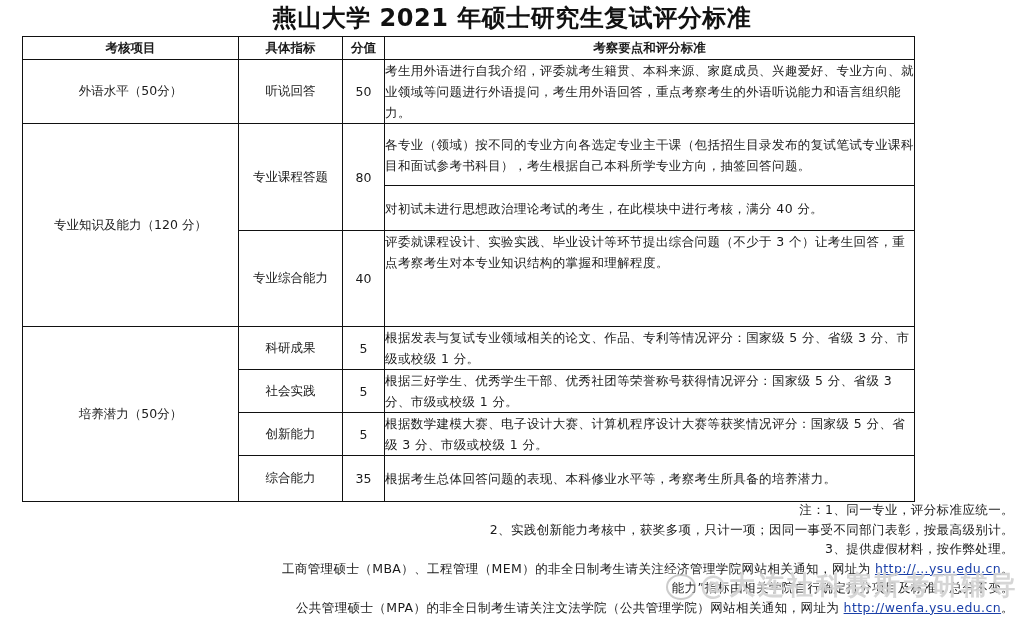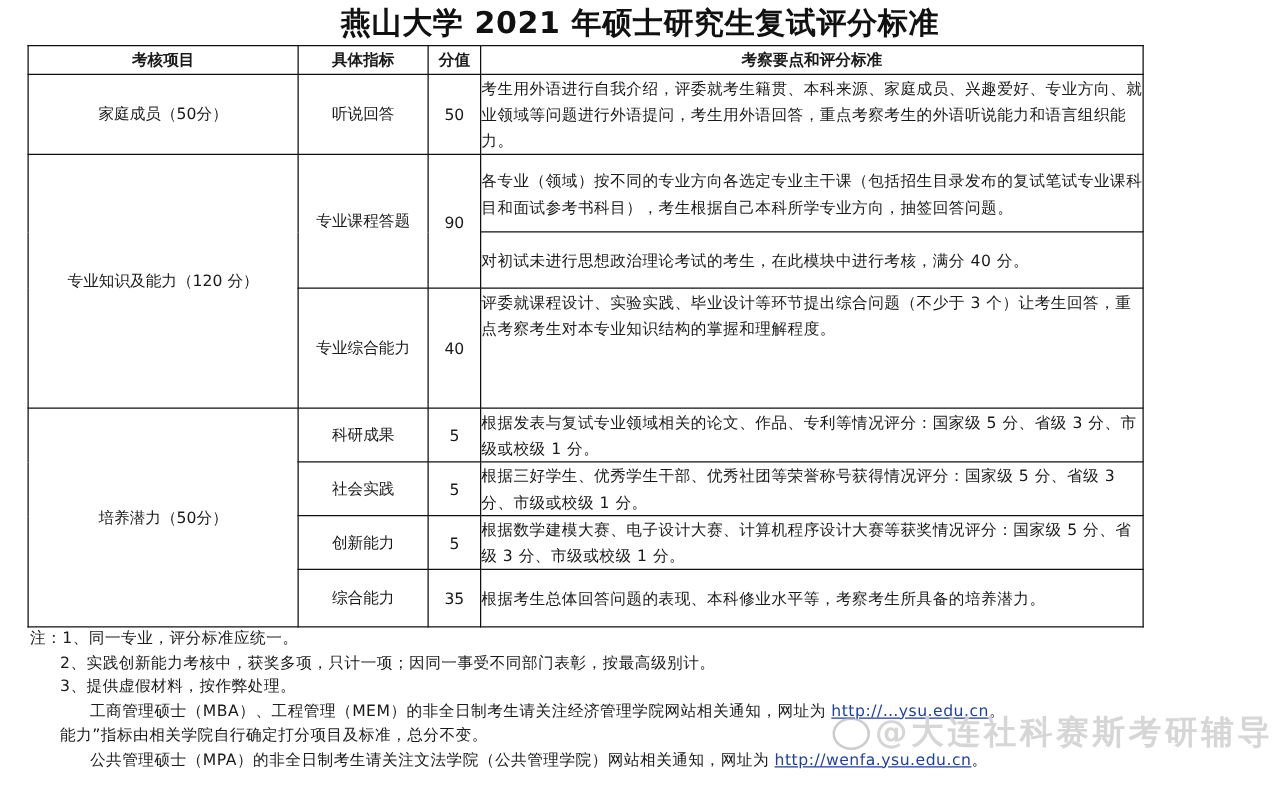--- a/index.html
+++ b/index.html
@@ -27,21 +27,21 @@
   }
   td.cat, td.ind, td.pts { text-align: center; vertical-align: middle; }
   td.desc {
     text-align: left; vertical-align: middle; padding: 2px 3px 2px 3px;
     line-height: 21px; letter-spacing: 0.4px;
   }
   .notes {
     position: absolute; left: 24px; top: 500px; width: 990px;
     font-size: 12.5px; line-height: 19.5px; letter-spacing: 0.4px;
   }
-  .note-line { white-space: nowrap; }
+  .note-line { white-space: nowrap; text-align: right; }
   .indent1 { padding-left: 24px; }
   .indent2 { padding-left: 48px; }
   a.link { color: #1a3fa8; text-decoration: underline; }
   .watermark {
     position: absolute; left: 666px; top: 568px;
     font-size: 26px; font-weight: bold; color: rgba(180,180,180,0.55);
     letter-spacing: 3px; white-space: nowrap;
     text-shadow: 0 0 1px rgba(255,255,255,0.9);
   }
   .wm-logo {
@@ -65,30 +65,30 @@
     <tr>
       <th>考核项目</th>
       <th>具体指标</th>
       <th>分值</th>
       <th>考察要点和评分标准</th>
     </tr>
   </thead>
   <tbody>
 
     <tr style="height:64px">
-      <td class="cat">家庭成员（50分）</td>
+      <td class="cat">外语水平（50分）</td>
       <td class="ind">听说回答</td>
       <td class="pts">50</td>
       <td class="desc">考生用外语进行自我介绍，评委就考生籍贯、本科来源、家庭成员、兴趣爱好、专业方向、就业领域等问题进行外语提问，考生用外语回答，重点考察考生的外语听说能力和语言组织能力。</td>
     </tr>
 
     <tr style="height:62px">
       <td class="cat" rowspan="3">专业知识及能力（120 分）</td>
       <td class="ind" rowspan="2">专业课程答题</td>
-      <td class="pts" rowspan="2">90</td>
+      <td class="pts" rowspan="2">80</td>
       <td class="desc">各专业（领域）按不同的专业方向各选定专业主干课（包括招生目录发布的复试笔试专业课科目和面试参考书科目），考生根据自己本科所学专业方向，抽签回答问题。</td>
     </tr>
     <tr style="height:45px">
       <td class="desc">对初试未进行思想政治理论考试的考生，在此模块中进行考核，满分 40 分。</td>
     </tr>
     <tr style="height:96px">
       <td class="ind">专业综合能力</td>
       <td class="pts">40</td>
       <td class="desc" style="vertical-align:top;">评委就课程设计、实验实践、毕业设计等环节提出综合问题（不少于 3 个）让考生回答，重点考察考生对本专业知识结构的掌握和理解程度。</td>
     </tr>

